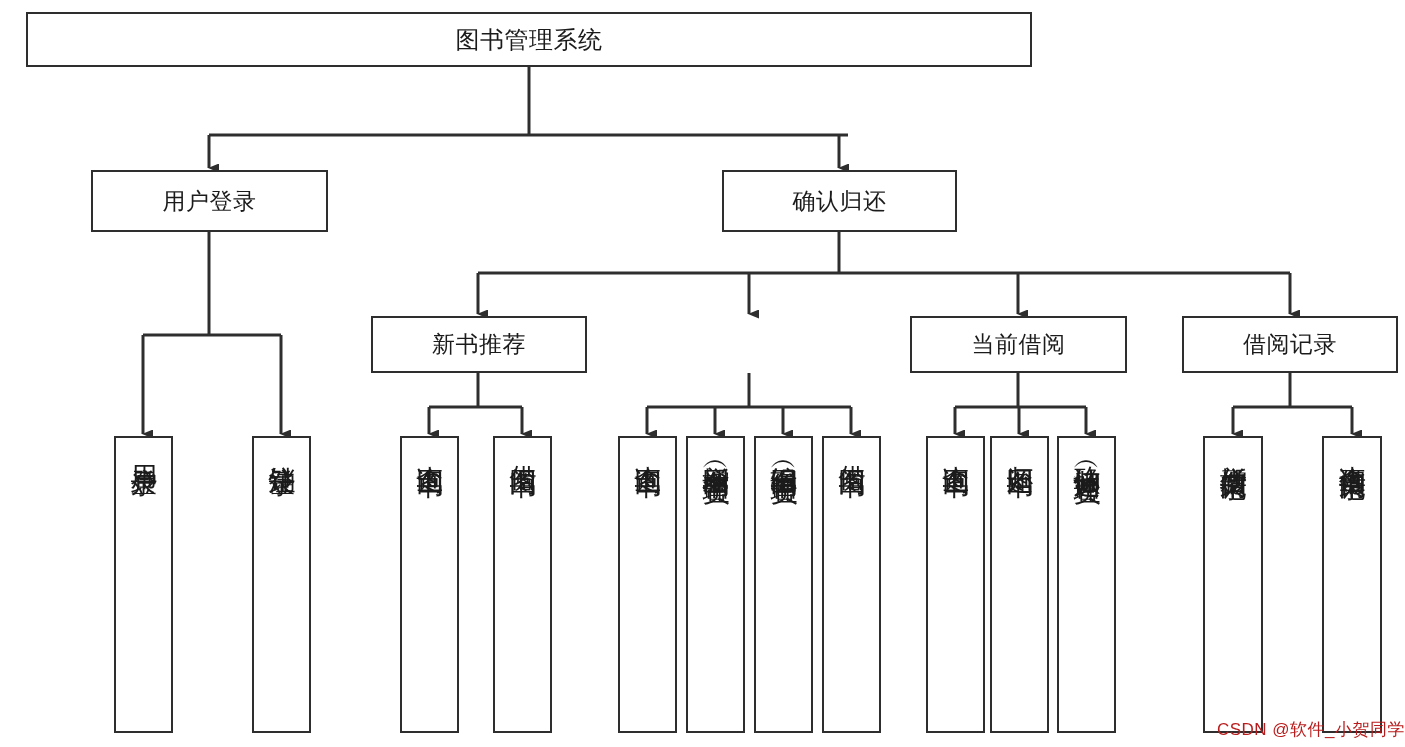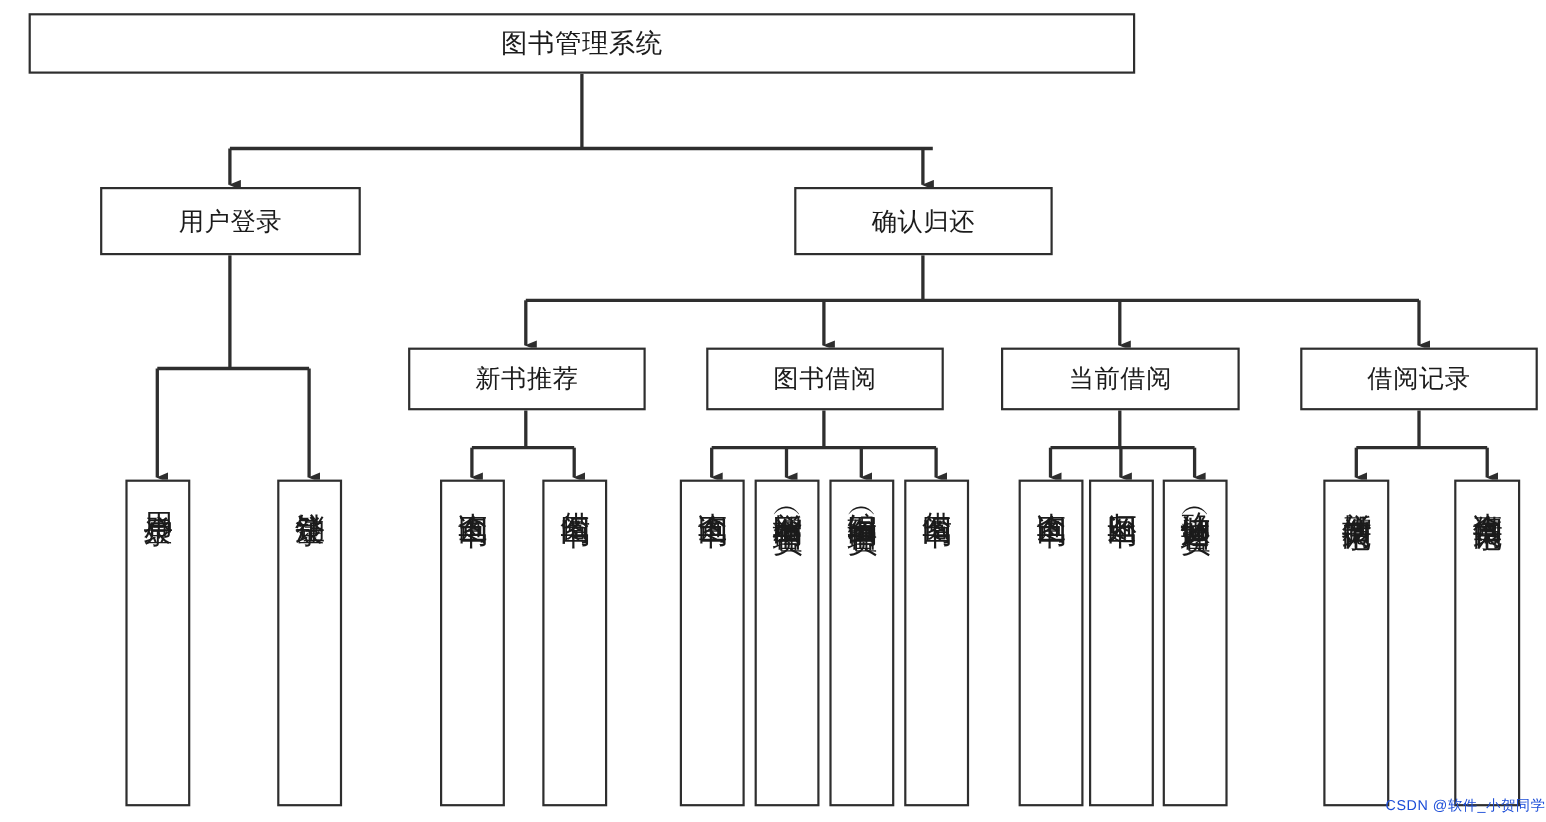--- a/index.html
+++ b/index.html
@@ -60,22 +60,22 @@
     text-orientation: upright;
     font-size: 27px;
     line-height: 1.0;
     letter-spacing: 2px;
     white-space: nowrap;
   }
   .watermark {
     position: absolute;
     right: 10px;
     bottom: 6px;
-    font-size: 13px;
-    color: #1d4ed8;
+    font-size: 17px;
+    color: #b91c1c;
     letter-spacing: 0.5px;
     z-index: 5;
     white-space: nowrap;
   }
 </style>
 </head>
 <body>
 
 <div id="canvas">
 
@@ -136,23 +136,20 @@
   <div class="node horiz" style="left:81px; top:170px; width:237px; height:62px;">
     <span class="label">用户登录</span>
   </div>
   <div class="node horiz" style="left:712px; top:170px; width:235px; height:62px;">
     <span class="label">确认归还</span>
   </div>
 
   <div class="node horiz" style="left:361px; top:316px; width:216px; height:57px;">
     <span class="label">新书推荐</span>
   </div>
-  <div class="node horiz" style="left:632px; top:316px; width:216px; height:57px;">
-    <span class="label">图书借阅</span>
-  </div>
   <div class="node horiz" style="left:1172px; top:316px; width:216px; height:57px;">
     <span class="label">借阅记录</span>
   </div>
   <div class="node horiz" style="left:900px; top:316px; width:217px; height:57px;">
     <span class="label">当前借阅</span>
   </div>
 
   <div class="node vert" style="left:104px; top:436px; width:59px; height:297px;">
     <span class="label">用户登录</span>
   </div>

